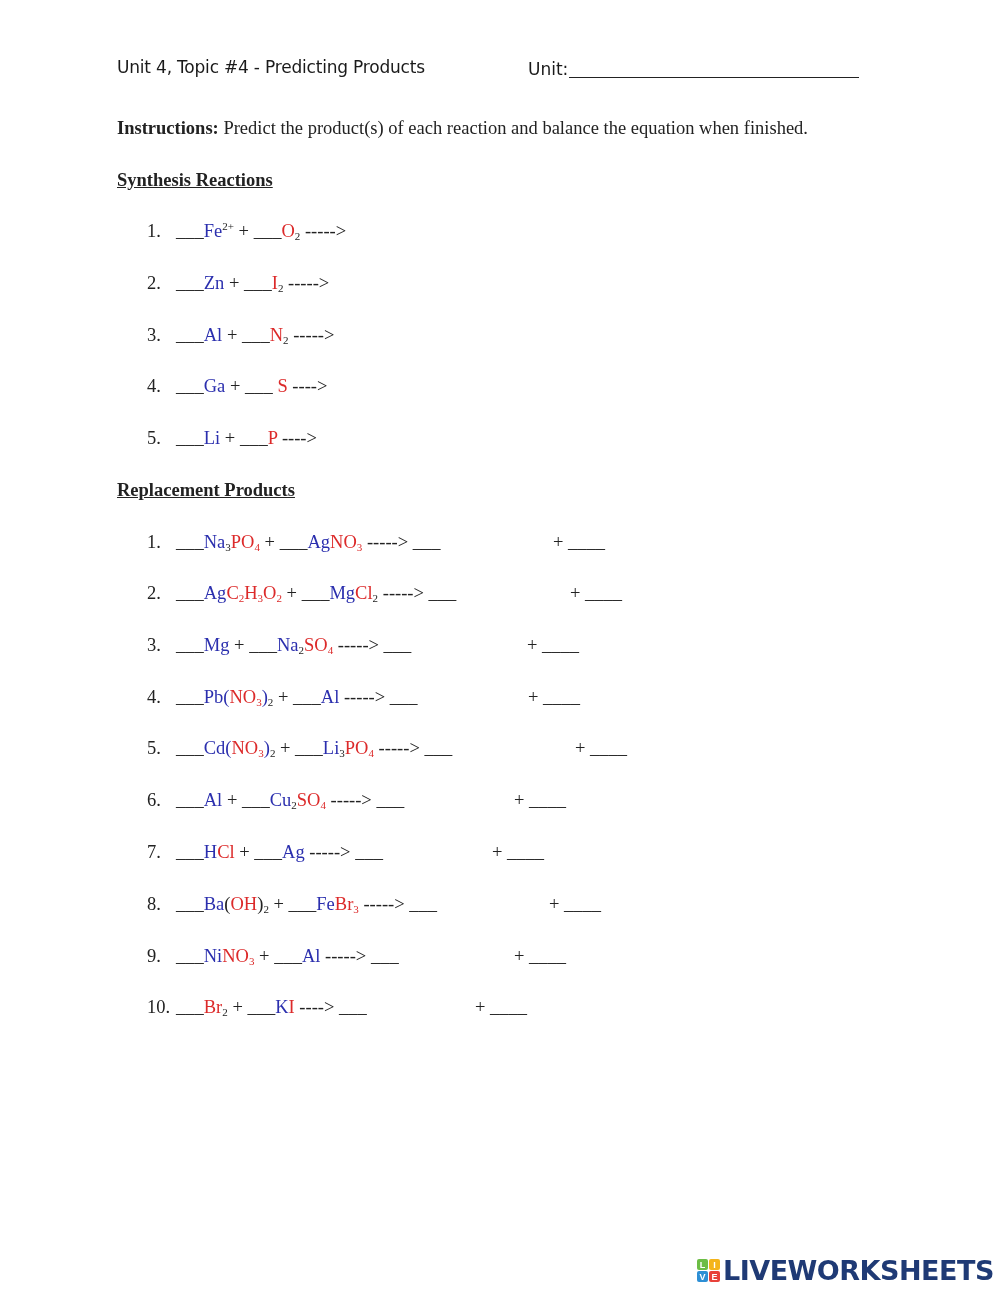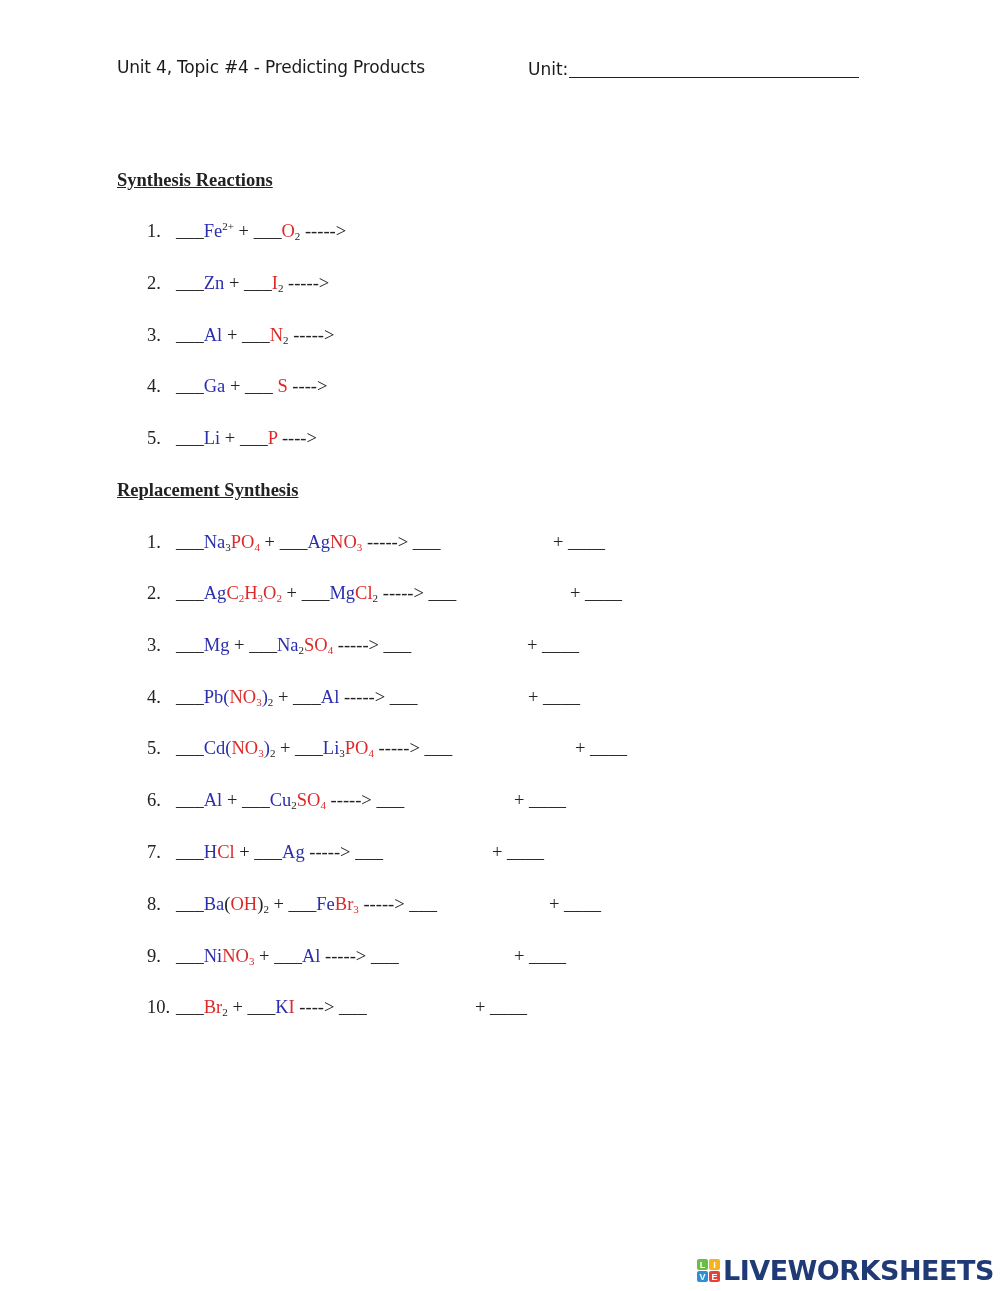--- a/index.html
+++ b/index.html
@@ -26,31 +26,34 @@
 
 <div class="page">
 
   <div class="header">Unit 4, Topic #4 - Predicting Products</div>
 
   <div class="name-wrap">
     <span>Unit:</span>
     <span class="name-line"></span>
   </div>
 
+  <div class="instructions">
+    <b>Instructions:</b><span> Predict the product(s) of each reaction and balance the equation when finished.</span>
+  </div>
 
   <div class="section-title" style="top:170px;">Synthesis Reactions</div>
   <div id="synthesis-list">
       <div class="eq-row" style="top: 221px;"><span class="eq-num">1.</span><span class="seg"><span style="color: rgb(34, 34, 34);">___</span><span style="color: rgb(43, 47, 174);">Fe</span><sup style="color: rgb(34, 34, 34);">2+</sup><span style="color: rgb(34, 34, 34);"> + </span><span style="color: rgb(34, 34, 34);">___</span><span style="color: rgb(220, 42, 42);">O</span><sub style="color: rgb(34, 34, 34);">2</sub><span style="color: rgb(34, 34, 34);"> -----&gt;</span></span></div>
       <div class="eq-row" style="top: 273px;"><span class="eq-num">2.</span><span class="seg"><span style="color: rgb(34, 34, 34);">___</span><span style="color: rgb(43, 47, 174);">Zn</span><span style="color: rgb(34, 34, 34);"> + </span><span style="color: rgb(34, 34, 34);">___</span><span style="color: rgb(220, 42, 42);">I</span><sub style="color: rgb(34, 34, 34);">2</sub><span style="color: rgb(34, 34, 34);"> -----&gt;</span></span></div>
       <div class="eq-row" style="top: 325px;"><span class="eq-num">3.</span><span class="seg"><span style="color: rgb(34, 34, 34);">___</span><span style="color: rgb(43, 47, 174);">Al</span><span style="color: rgb(34, 34, 34);"> + </span><span style="color: rgb(34, 34, 34);">___</span><span style="color: rgb(220, 42, 42);">N</span><sub style="color: rgb(34, 34, 34);">2</sub><span style="color: rgb(34, 34, 34);"> -----&gt;</span></span></div>
       <div class="eq-row" style="top: 376px;"><span class="eq-num">4.</span><span class="seg"><span style="color: rgb(34, 34, 34);">___</span><span style="color: rgb(43, 47, 174);">Ga</span><span style="color: rgb(34, 34, 34);"> + </span><span style="color: rgb(34, 34, 34);">___ </span><span style="color: rgb(220, 42, 42);">S</span><span style="color: rgb(34, 34, 34);"> ----&gt;</span></span></div>
       <div class="eq-row" style="top: 428px;"><span class="eq-num">5.</span><span class="seg"><span style="color: rgb(34, 34, 34);">___</span><span style="color: rgb(43, 47, 174);">Li</span><span style="color: rgb(34, 34, 34);"> + </span><span style="color: rgb(34, 34, 34);">___</span><span style="color: rgb(220, 42, 42);">P</span><span style="color: rgb(34, 34, 34);"> ----&gt;</span></span></div>
     </div>
 
-  <div class="section-title" style="top:480px;">Replacement Synthesis</div>
+  <div class="section-title" style="top:480px;">Replacement Products</div>
   <div id="replacement-list">
       <div class="eq-row" style="top: 532px;"><span class="eq-num">1.</span><span class="seg"><span style="color: rgb(34, 34, 34);">___</span><span style="color: rgb(43, 47, 174);">Na</span><sub style="color: rgb(34, 34, 34);">3</sub><span style="color: rgb(220, 42, 42);">PO</span><sub style="color: rgb(220, 42, 42);">4</sub><span style="color: rgb(34, 34, 34);"> + </span><span style="color: rgb(34, 34, 34);">___</span><span style="color: rgb(43, 47, 174);">Ag</span><span style="color: rgb(220, 42, 42);">NO</span><sub style="color: rgb(220, 42, 42);">3</sub><span style="color: rgb(34, 34, 34);"> -----&gt; ___</span></span><span class="prod" style="left: 406px;">+ ____</span></div>
       <div class="eq-row" style="top: 583px;"><span class="eq-num">2.</span><span class="seg"><span style="color: rgb(34, 34, 34);">___</span><span style="color: rgb(43, 47, 174);">Ag</span><span style="color: rgb(220, 42, 42);">C</span><sub style="color: rgb(220, 42, 42);">2</sub><span style="color: rgb(220, 42, 42);">H</span><sub style="color: rgb(220, 42, 42);">3</sub><span style="color: rgb(220, 42, 42);">O</span><sub style="color: rgb(220, 42, 42);">2</sub><span style="color: rgb(34, 34, 34);"> + </span><span style="color: rgb(34, 34, 34);">___</span><span style="color: rgb(43, 47, 174);">Mg</span><span style="color: rgb(220, 42, 42);">Cl</span><sub style="color: rgb(34, 34, 34);">2</sub><span style="color: rgb(34, 34, 34);"> -----&gt; ___</span></span><span class="prod" style="left: 423px;">+ ____</span></div>
       <div class="eq-row" style="top: 635px;"><span class="eq-num">3.</span><span class="seg"><span style="color: rgb(34, 34, 34);">___</span><span style="color: rgb(43, 47, 174);">Mg</span><span style="color: rgb(34, 34, 34);"> + </span><span style="color: rgb(34, 34, 34);">___</span><span style="color: rgb(43, 47, 174);">Na</span><sub style="color: rgb(34, 34, 34);">2</sub><span style="color: rgb(220, 42, 42);">SO</span><sub style="color: rgb(220, 42, 42);">4</sub><span style="color: rgb(34, 34, 34);"> -----&gt;  ___</span></span><span class="prod" style="left: 380px;">+ ____</span></div>
       <div class="eq-row" style="top: 687px;"><span class="eq-num">4.</span><span class="seg"><span style="color: rgb(34, 34, 34);">___</span><span style="color: rgb(43, 47, 174);">Pb(</span><span style="color: rgb(220, 42, 42);">NO</span><sub style="color: rgb(220, 42, 42);">3</sub><span style="color: rgb(43, 47, 174);">)</span><sub style="color: rgb(34, 34, 34);">2</sub><span style="color: rgb(34, 34, 34);"> + </span><span style="color: rgb(34, 34, 34);">___</span><span style="color: rgb(43, 47, 174);">Al</span><span style="color: rgb(34, 34, 34);"> -----&gt; ___</span></span><span class="prod" style="left: 381px;">+ ____</span></div>
       <div class="eq-row" style="top: 738px;"><span class="eq-num">5.</span><span class="seg"><span style="color: rgb(34, 34, 34);">___</span><span style="color: rgb(43, 47, 174);">Cd(</span><span style="color: rgb(220, 42, 42);">NO</span><sub style="color: rgb(220, 42, 42);">3</sub><span style="color: rgb(43, 47, 174);">)</span><sub style="color: rgb(34, 34, 34);">2</sub><span style="color: rgb(34, 34, 34);"> + </span><span style="color: rgb(34, 34, 34);">___</span><span style="color: rgb(43, 47, 174);">Li</span><sub style="color: rgb(34, 34, 34);">3</sub><span style="color: rgb(220, 42, 42);">PO</span><sub style="color: rgb(220, 42, 42);">4</sub><span style="color: rgb(34, 34, 34);">  -----&gt;  ___</span></span><span class="prod" style="left: 428px;">+ ____</span></div>
       <div class="eq-row" style="top: 790px;"><span class="eq-num">6.</span><span class="seg"><span style="color: rgb(34, 34, 34);">___</span><span style="color: rgb(43, 47, 174);">Al</span><span style="color: rgb(34, 34, 34);"> + </span><span style="color: rgb(34, 34, 34);">___</span><span style="color: rgb(43, 47, 174);">Cu</span><sub style="color: rgb(34, 34, 34);">2</sub><span style="color: rgb(220, 42, 42);">SO</span><sub style="color: rgb(220, 42, 42);">4</sub><span style="color: rgb(34, 34, 34);"> -----&gt; ___</span></span><span class="prod" style="left: 367px;">+ ____</span></div>
       <div class="eq-row" style="top: 842px;"><span class="eq-num">7.</span><span class="seg"><span style="color: rgb(34, 34, 34);">___</span><span style="color: rgb(43, 47, 174);">H</span><span style="color: rgb(220, 42, 42);">Cl</span><span style="color: rgb(34, 34, 34);"> + </span><span style="color: rgb(34, 34, 34);">___</span><span style="color: rgb(43, 47, 174);">Ag</span><span style="color: rgb(34, 34, 34);"> -----&gt; ___</span></span><span class="prod" style="left: 345px;">+ ____</span></div>
       <div class="eq-row" style="top: 894px;"><span class="eq-num">8.</span><span class="seg"><span style="color: rgb(34, 34, 34);">___</span><span style="color: rgb(43, 47, 174);">Ba</span><span style="color: rgb(34, 34, 34);">(</span><span style="color: rgb(220, 42, 42);">OH</span><span style="color: rgb(34, 34, 34);">)</span><sub style="color: rgb(34, 34, 34);">2</sub><span style="color: rgb(34, 34, 34);"> + </span><span style="color: rgb(34, 34, 34);">___</span><span style="color: rgb(43, 47, 174);">Fe</span><span style="color: rgb(220, 42, 42);">Br</span><sub style="color: rgb(220, 42, 42);">3</sub><span style="color: rgb(34, 34, 34);"> -----&gt; ___</span></span><span class="prod" style="left: 402px;">+ ____</span></div>
       <div class="eq-row" style="top: 946px;"><span class="eq-num">9.</span><span class="seg"><span style="color: rgb(34, 34, 34);">___</span><span style="color: rgb(43, 47, 174);">Ni</span><span style="color: rgb(220, 42, 42);">NO</span><sub style="color: rgb(220, 42, 42);">3</sub><span style="color: rgb(34, 34, 34);"> + </span><span style="color: rgb(34, 34, 34);">___</span><span style="color: rgb(43, 47, 174);">Al</span><span style="color: rgb(34, 34, 34);">  -----&gt; ___</span></span><span class="prod" style="left: 367px;">+ ____</span></div>

